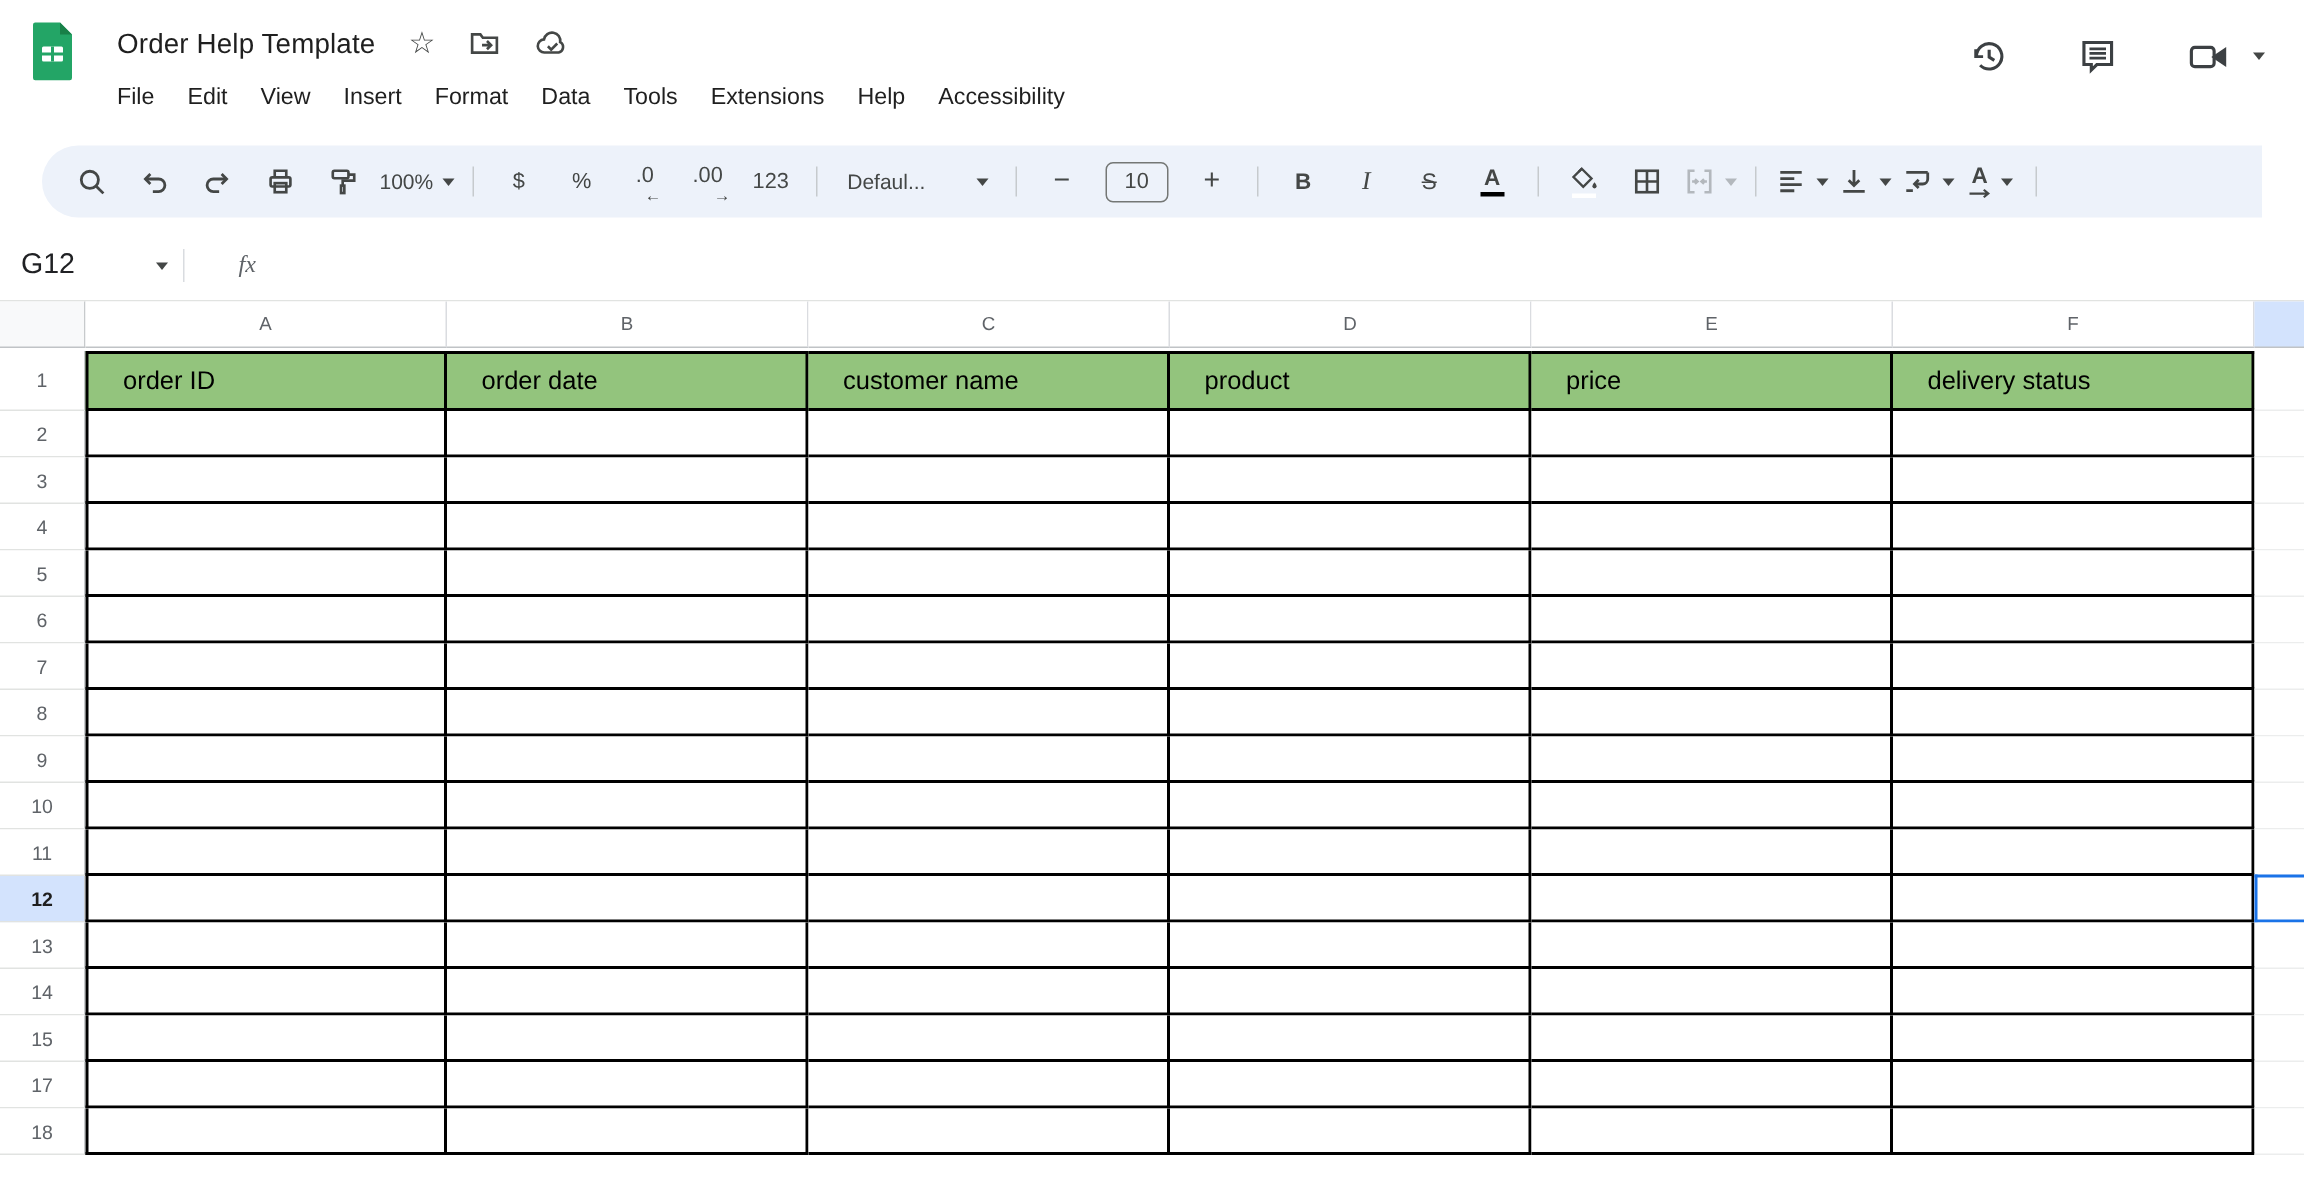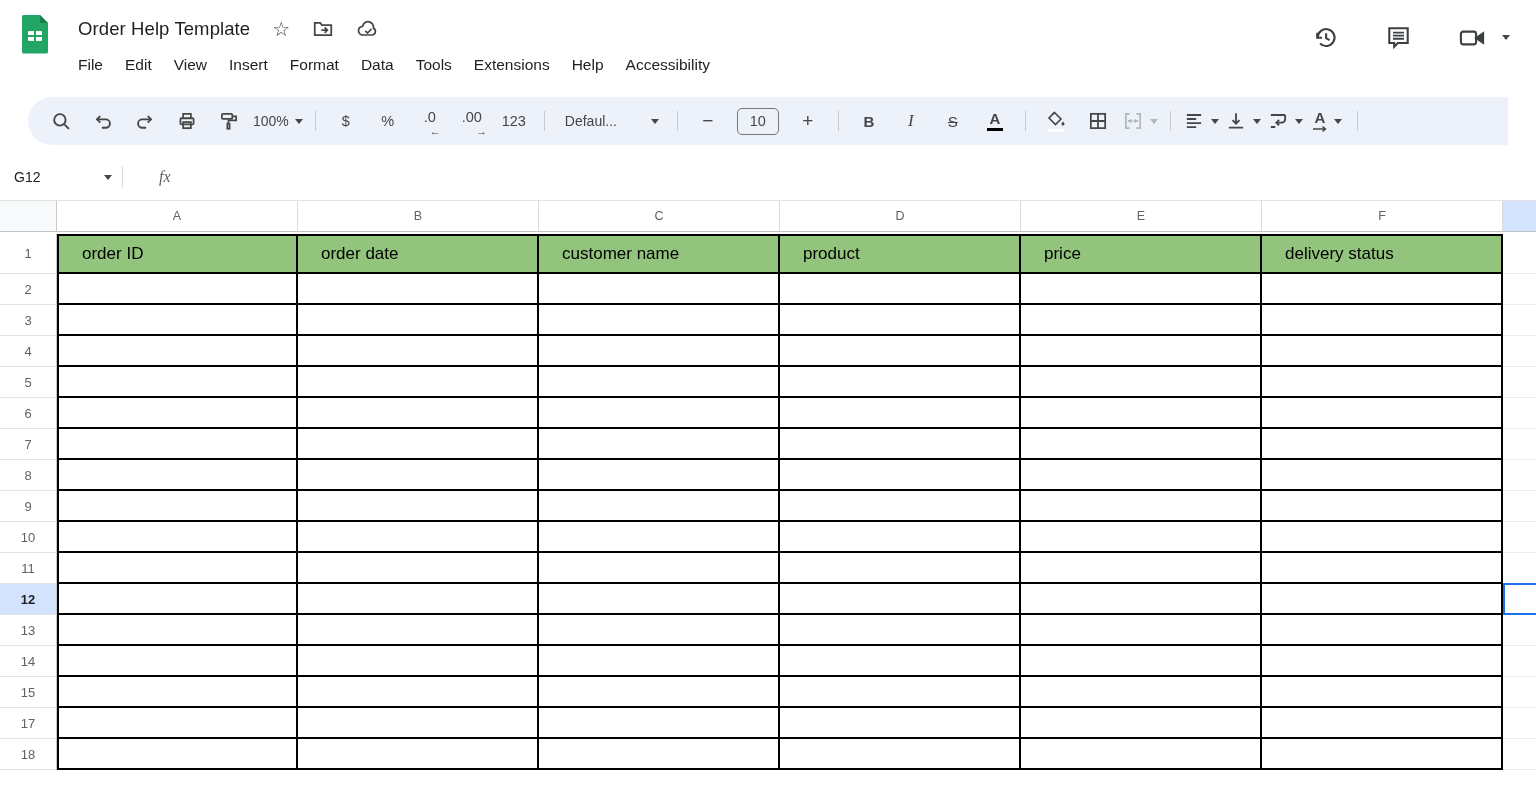--- a/index.html
+++ b/index.html
@@ -49,21 +49,21 @@
   .s-glyph { font-size:15px; text-decoration:line-through; }
   .stack { display:flex; flex-direction:column; align-items:center; justify-content:center; }
   .a-glyph { font-size:15px; font-weight:bold; line-height:1; }
   .bar { width:16px; height:3px; margin-top:2px; }
   .bar.black { background:#000; }
   .bar.white { background:#fff; }
   svg.ic { display:block; }
   
   .formulabar { height:47px; display:flex; align-items:center; background:#fff;
                 border-bottom:1px solid #e1e3e1; padding-left:14px; }
-  .namebox { width:108px; display:flex; align-items:center; font-size:14px; color:#202124; }
+  .namebox { width:108px; display:flex; align-items:center; font-size:19px; color:#202124; }
   .namebox .caret { margin-left:auto; margin-right:10px; }
   .fbar-sep { width:1px; height:22px; background:#d9dce0; margin:0 10px 0 0; }
   .fx { font-family:"Liberation Serif", serif; font-style:italic; font-size:16px; color:#5f6368; margin-left:26px; }
   
   .grid { position:relative; }
   .col-headers { display:flex; height:31px; }
   .corner { width:57px; background:#f8f9fa; border-right:1px solid #c7cacc; border-bottom:1px solid #c0c3c6; }
   .colh { width:241px; display:flex; align-items:center; justify-content:center; background:#fff;
           font-size:12.5px; color:#5f6368; border-right:1px solid #dadce0; border-bottom:1px solid #c0c3c6; }
   .colh-g { width:33px; background:var(--sel-bg,#d3e3fd); border-bottom:1px solid #c0c3c6; }

